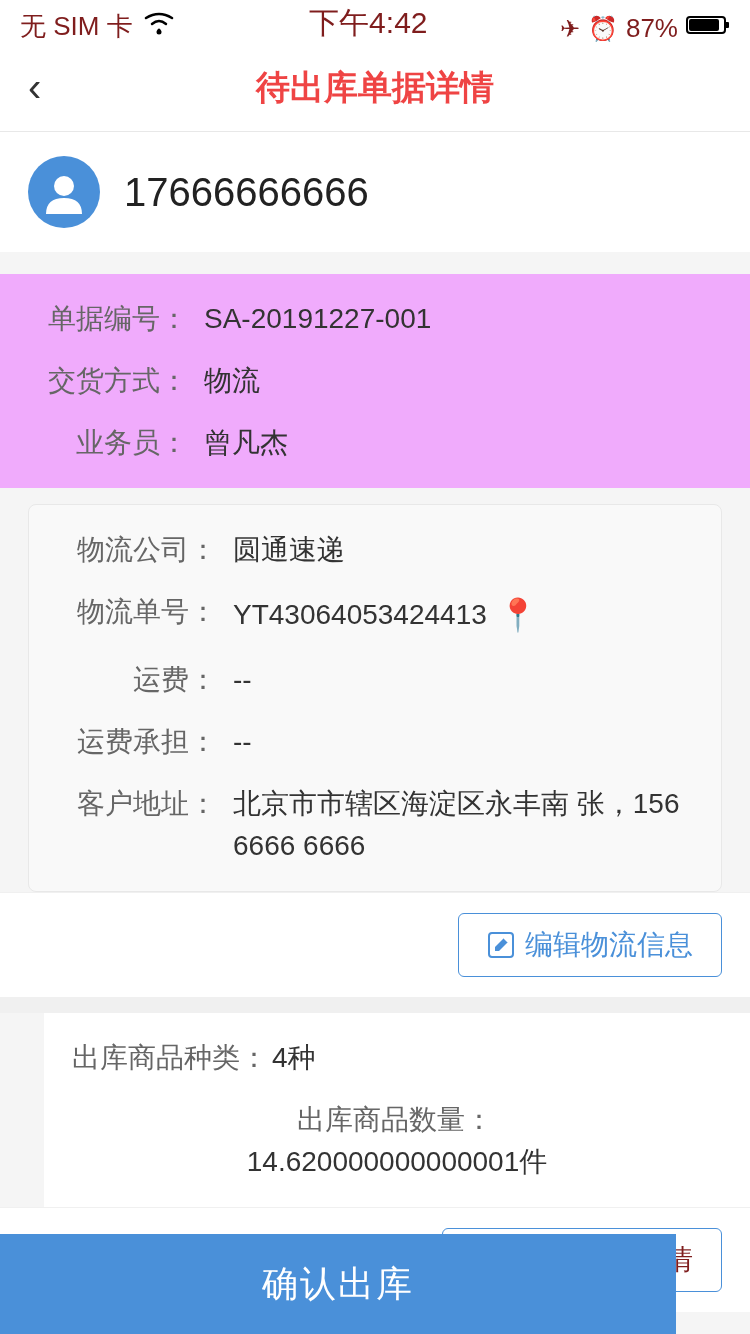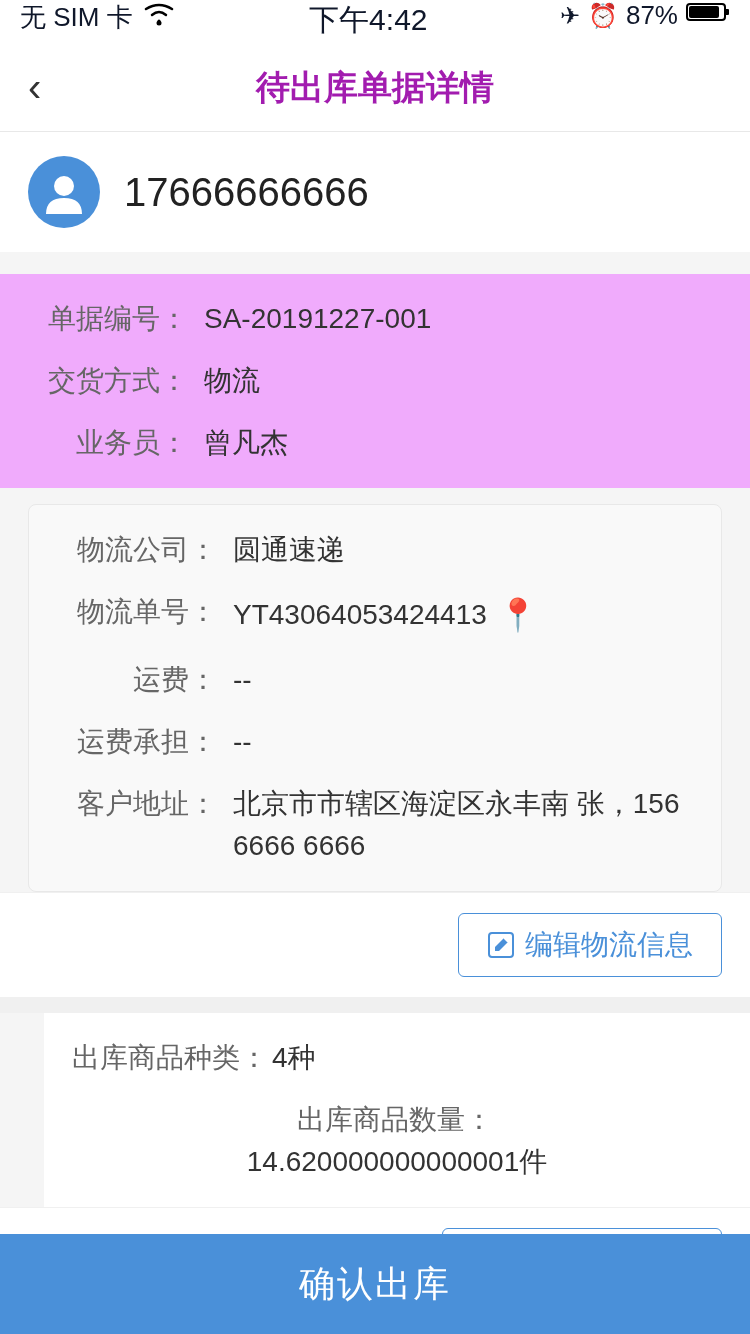--- a/index.html
+++ b/index.html
@@ -11,25 +11,25 @@
       background: #f5f5f5;
       font-size: 28px;
       color: #333;
     }
 
     
     .status-bar {
       background: #fff;
       height: 44px;
       display: flex;
-      align-items: flex-start;
+      align-items: flex-end;
       justify-content: space-between;
       padding: 0 20px;
       font-size: 26px;
-      color: #0f172a;
+      color: #7f1d1d;
     }
     .status-left { display: flex; align-items: center; gap: 8px; }
     .status-right { display: flex; align-items: center; gap: 8px; }
 
     
     .nav-bar {
       background: #fff;
       height: 88px;
       display: flex;
       align-items: center;
@@ -40,21 +40,21 @@
     .nav-back {
       position: absolute;
       left: 28px;
       font-size: 40px;
       color: #333;
       cursor: pointer;
     }
     .nav-title {
       font-size: 34px;
       font-weight: 600;
-      color: #a21caf;
+      color: #ef4444;
     }
 
     
     .dashed-sep {
       width: 100%;
       height: 6px;
       overflow: hidden;
     }
 
     
@@ -221,21 +221,21 @@
     }
 
     
     .spacer { flex: 1; background: #f5f5f5; min-height: 200px; }
 
     
     .confirm-btn-area {
       position: fixed;
       bottom: 0;
       left: 0;
-      width: 750px;
+      width: 676px;
       background: #4A90D9;
       height: 100px;
       display: flex;
       align-items: center;
       justify-content: center;
     }
     .confirm-btn {
       color: #fff;
       font-size: 36px;
       font-weight: 500;

